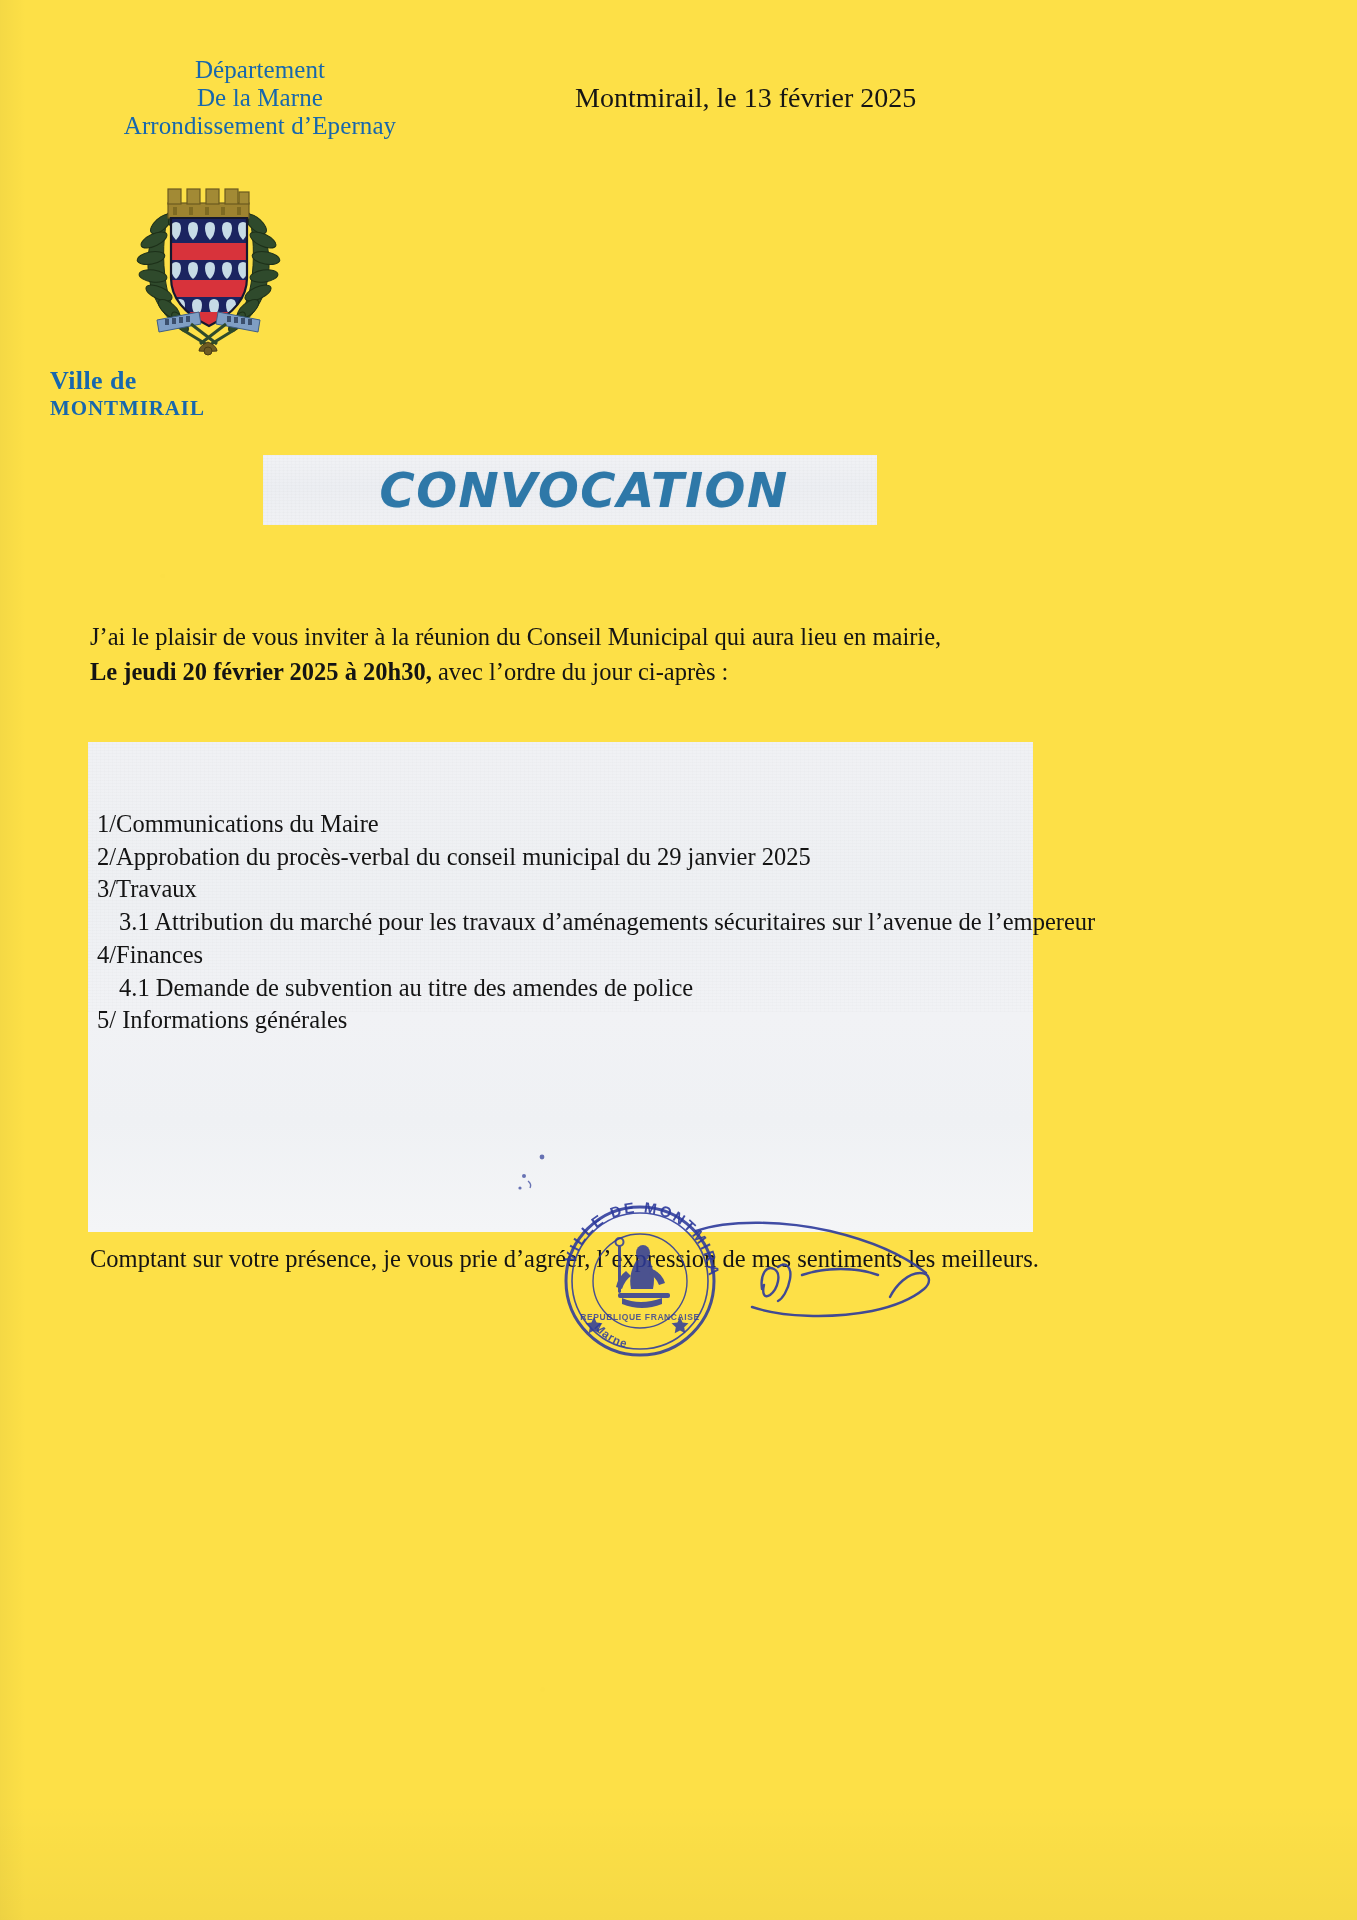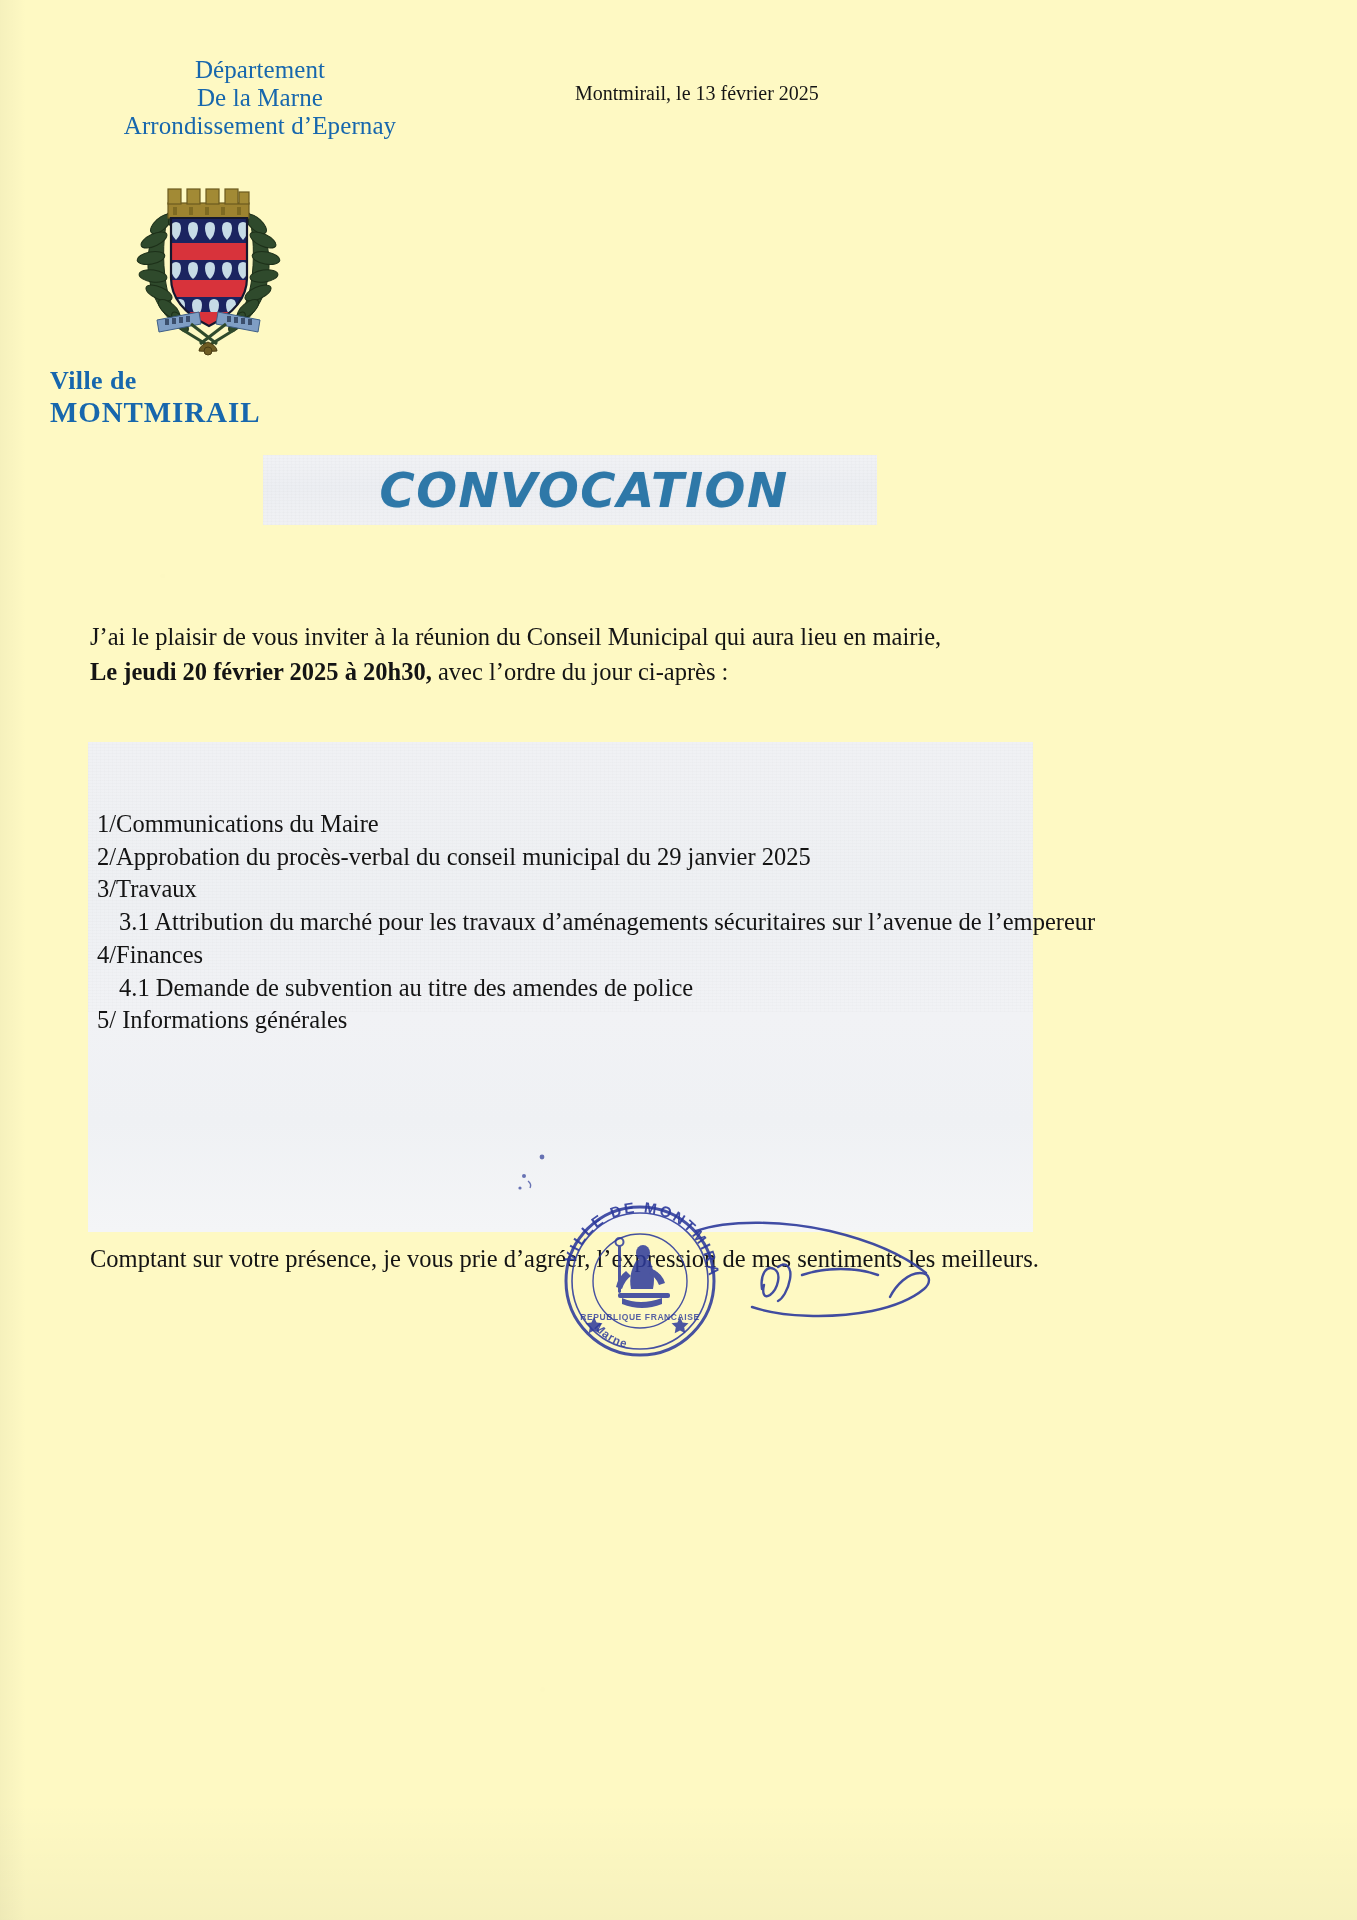--- a/index.html
+++ b/index.html
@@ -13,21 +13,21 @@
     position: relative;
     font-family: "Liberation Serif", "DejaVu Serif", serif;
     color: #111111;
     overflow: hidden;
   }
 
   
   .page {
     position: absolute;
     inset: 0;
-    background: #fef9c3;
+    background: #fde047;
   }
   .scan-noise {
     position: absolute;
     inset: 0;
     pointer-events: none;
     opacity: .55;
     background:
       radial-gradient(circle at 12% 30%, rgba(0,0,0,.012) 0 2px, transparent 3px),
       radial-gradient(circle at 72% 63%, rgba(0,0,0,.010) 0 2px, transparent 3px),
       radial-gradient(circle at 40% 88%, rgba(0,0,0,.010) 0 2px, transparent 3px);
@@ -56,21 +56,21 @@
     line-height: 1.12;
     letter-spacing: .1px;
   }
   .letterhead div { white-space: nowrap; }
 
   .date-line {
     position: absolute;
     left: 575px;
     top: 82px;
     width: 560px;
-    font-size: 20px;
+    font-size: 28px;
     color: #151515;
     white-space: nowrap;
   }
 
   
   .crest-wrap {
     position: absolute;
     left: 121px;
     top: 152px;
     width: 175px;
@@ -81,21 +81,21 @@
   .town-name {
     position: absolute;
     left: 50px;
     top: 366px;
     width: 330px;
     color: #1767ad;
     font-weight: bold;
     line-height: 1.16;
   }
   .town-name .t1 { font-size: 26px; letter-spacing: .4px; }
-  .town-name .t2 { font-size: 29px; letter-spacing: .9px; }
+  .town-name .t2 { font-size: 21px; letter-spacing: .9px; }
 
   
   .conv-band {
     position: absolute;
     left: 263px;
     top: 455px;
     width: 614px;
     height: 70px;
     background: linear-gradient(180deg, #f1f2f5 0%, #eceef2 45%, #f0f1f4 100%);
   }

